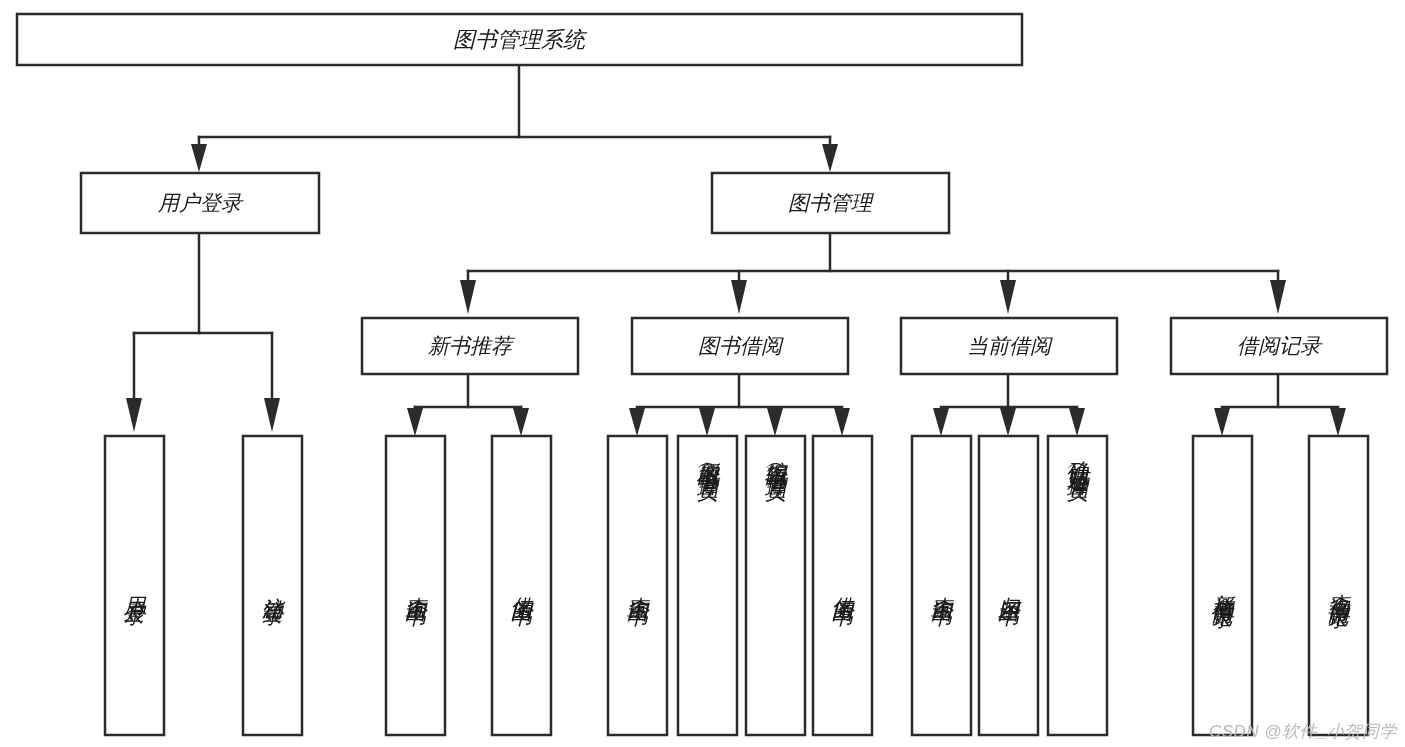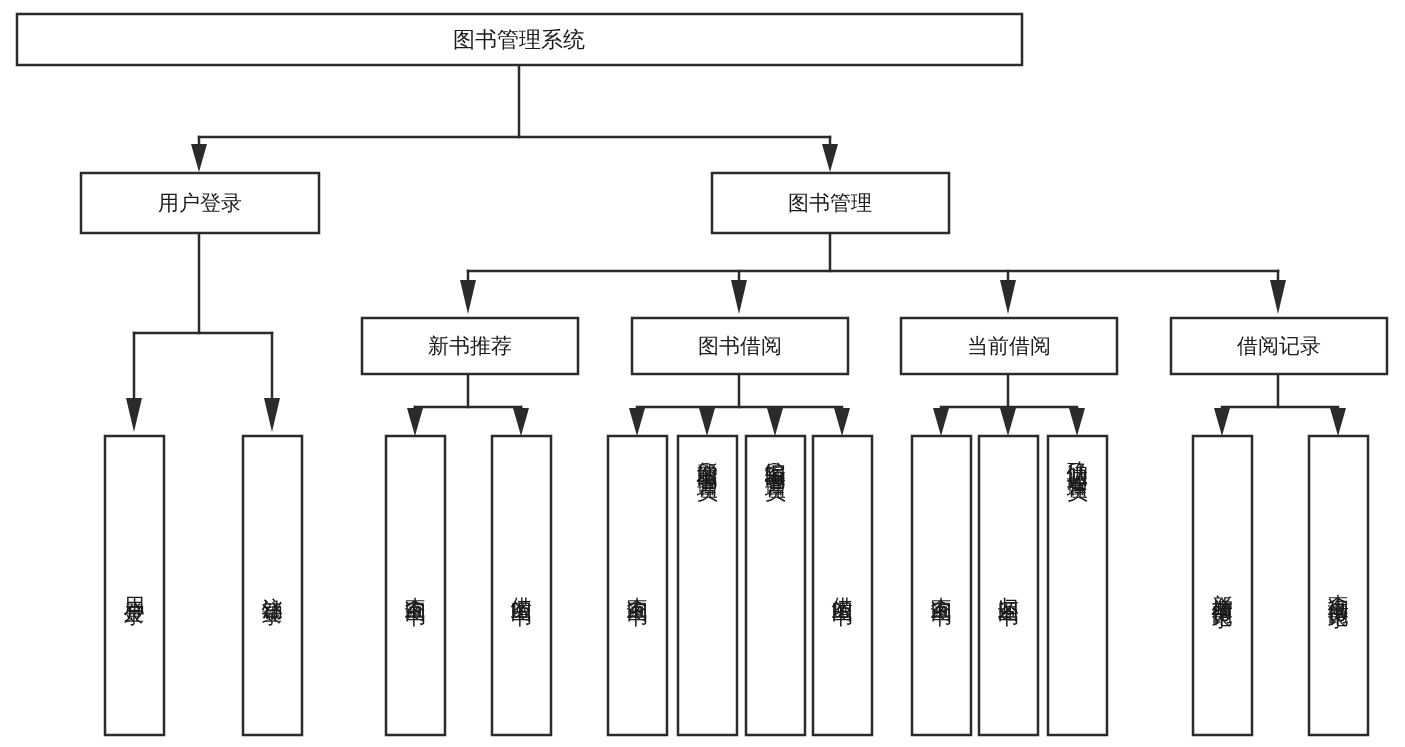--- a/index.html
+++ b/index.html
@@ -11,20 +11,21 @@
     width: 1405px;
     height: 747px;
     font-family: "Liberation Sans", "DejaVu Sans", sans-serif;
     overflow: hidden;
   }
   #diagram-root {
     position: relative;
     width: 1405px;
     height: 747px;
     background: #ffffff;
+    font-style: italic;
   }
   svg#diagram-svg {
     position: absolute;
     left: 0;
     top: 0;
     width: 1405px;
     height: 747px;
   }
   .node-box {
     fill: #ffffff;
@@ -200,13 +201,14 @@
   <div class="leaf-label" style="left:746px; top:436px; width:59px; height:299px; justify-content:flex-start; padding-top:8px; box-sizing:border-box;">编辑图书（管理员）</div>
   <div class="leaf-label" style="left:813px; top:436px; width:59px; height:299px;">借阅图书</div>
 
   <div class="leaf-label" style="left:912px; top:436px; width:59px; height:299px;">查询图书</div>
   <div class="leaf-label" style="left:979px; top:436px; width:59px; height:299px;">归还图书</div>
   <div class="leaf-label" style="left:1048px; top:436px; width:59px; height:299px; justify-content:flex-start; padding-top:8px; box-sizing:border-box;">确认归还（管理员）</div>
 
   <div class="leaf-label" style="left:1193px; top:436px; width:59px; height:299px;">新增借阅记录</div>
   <div class="leaf-label" style="left:1309px; top:436px; width:59px; height:299px;">查询借阅记录</div>
 
+  <div class="watermark">CSDN @软件_小贺同学</div>
 </div>
 
 </body></html>

